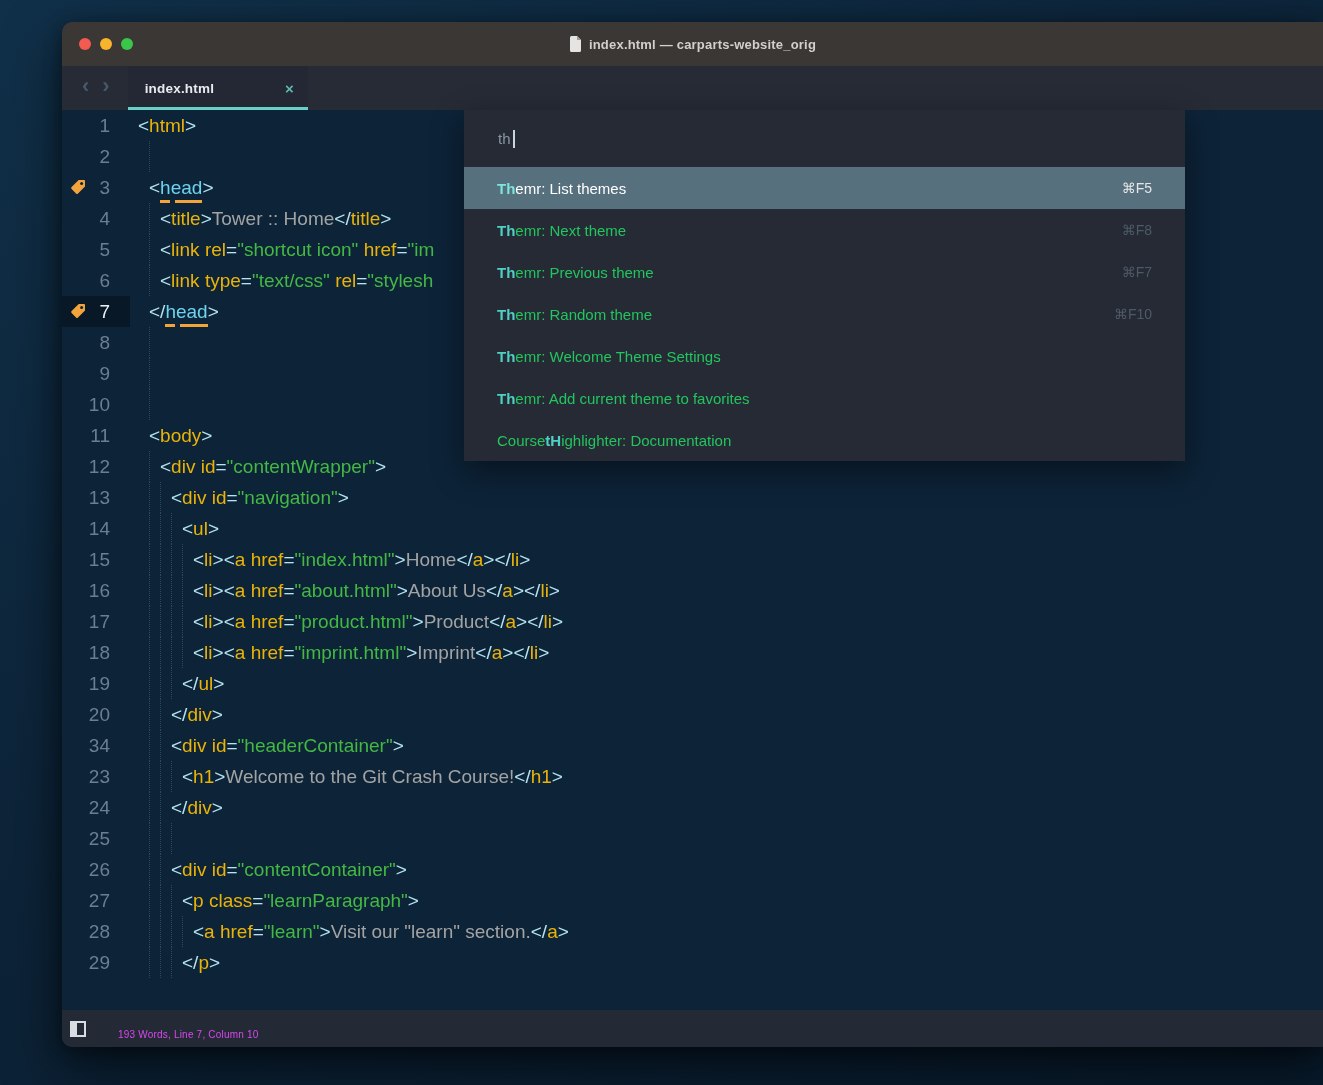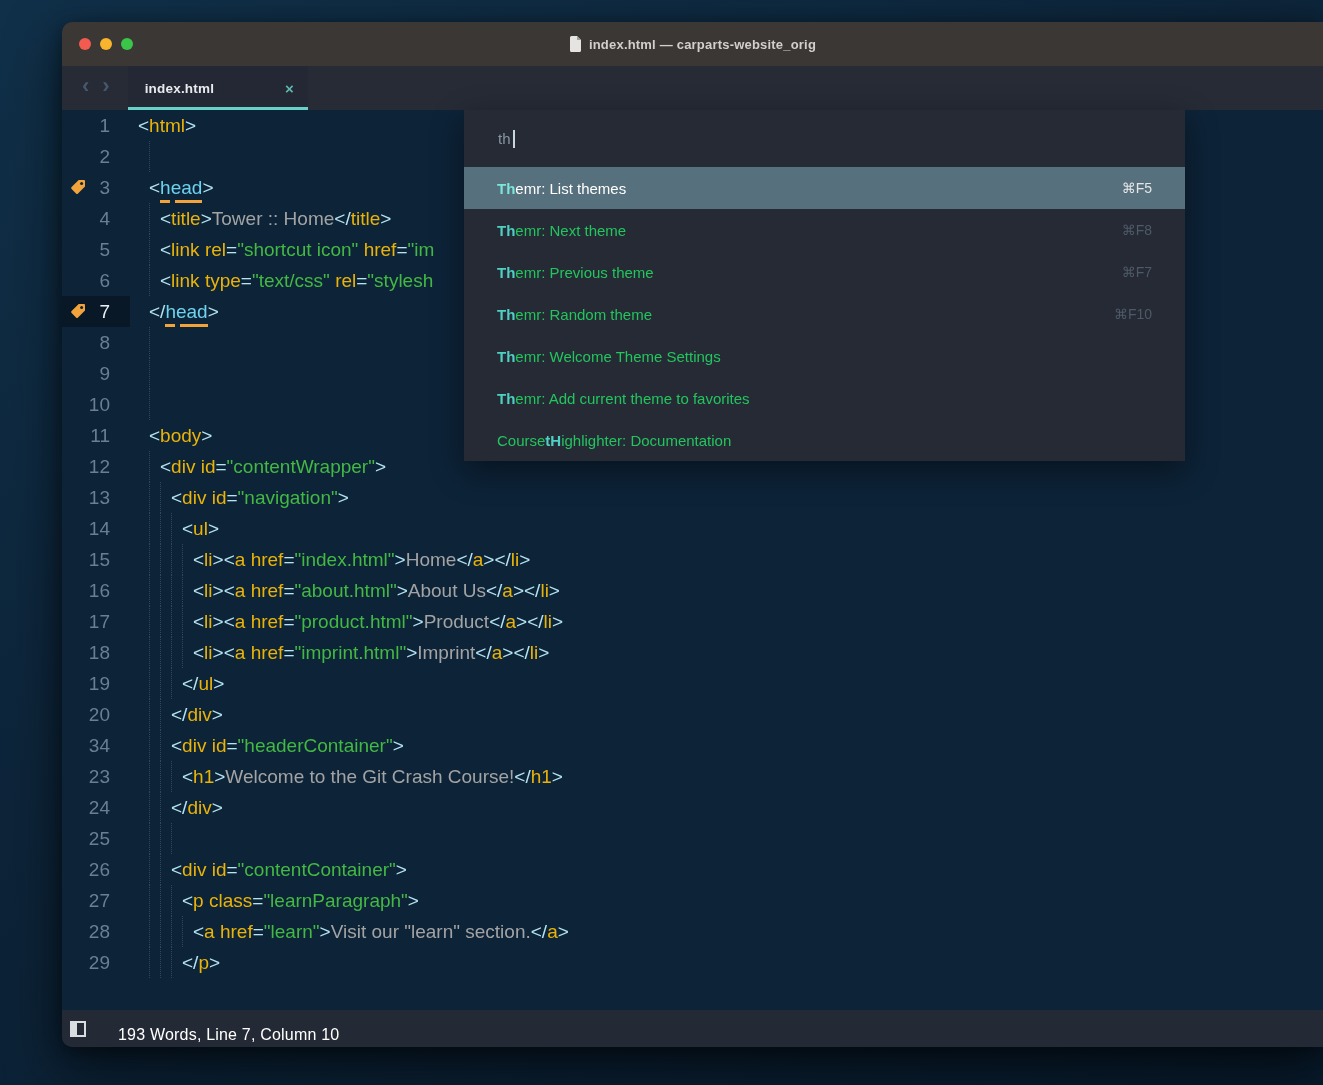--- a/index.html
+++ b/index.html
@@ -62,21 +62,21 @@
     color:#6ED3EE;
     background:linear-gradient(90deg,#F2A33C 0 24%,transparent 24% 36%,#F2A33C 36% 100%) no-repeat left bottom/100% 3px;
   }
   
   .statusbar{
     position:absolute;left:0;right:0;bottom:0;height:37px;background:#242A35;
     display:flex;align-items:center;
   }
   .stat-icon{width:12px;height:12px;border:2px solid #D9DDE2;position:relative;margin-left:8px;}
   .stat-icon::before{content:"";position:absolute;left:0;top:0;bottom:0;width:5px;background:#D9DDE2;}
-  .stat-text{color:#ffffff;font-size:16px;margin-left:32px;letter-spacing:.2px;margin-top:12px;}
+  .stat-text{color:#d946ef;font-size:10px;margin-left:32px;letter-spacing:.2px;margin-top:12px;}
   
   .palette{
     position:absolute;left:464px;top:110px;width:721px;
     background:#252A34;box-shadow:0 10px 30px rgba(0,0,0,.45);
   }
   .palette-input{height:57px;display:flex;align-items:center;padding:0 34px;}
   .palette-query{color:#8795A3;font-size:15px;}
   .caret{display:inline-block;width:2px;height:18px;background:#C9D4DE;margin-left:2px;vertical-align:middle;}
   .palette-list{padding-bottom:0;}
   .palette-item{height:42px;display:flex;align-items:center;padding:0 33px;font-size:15px;}

